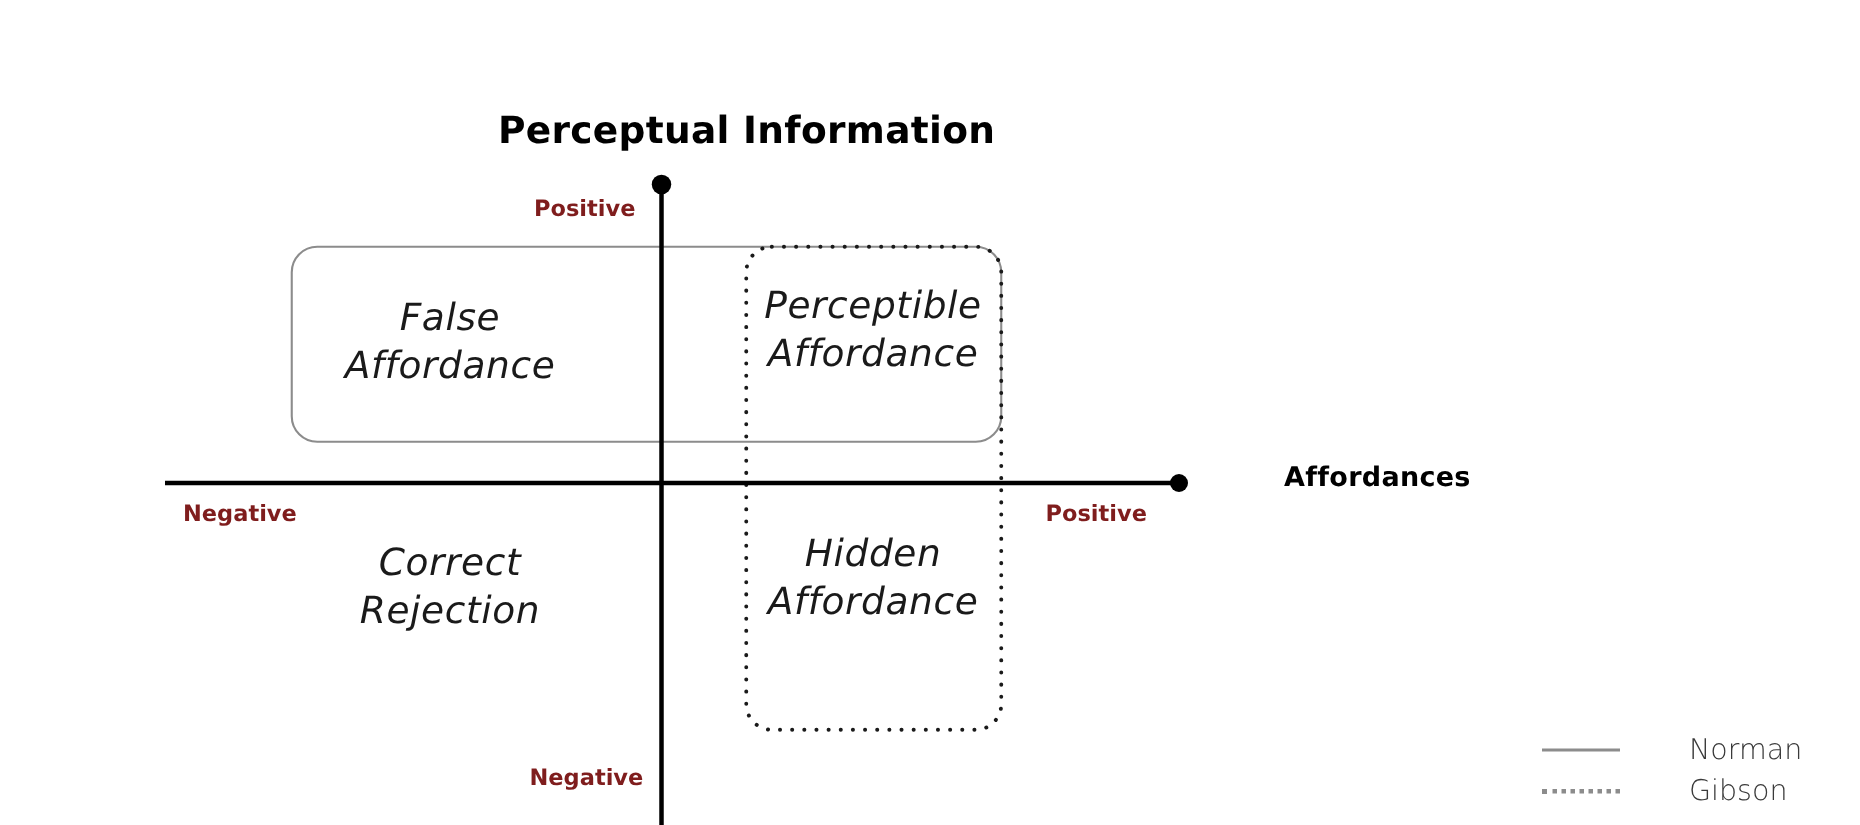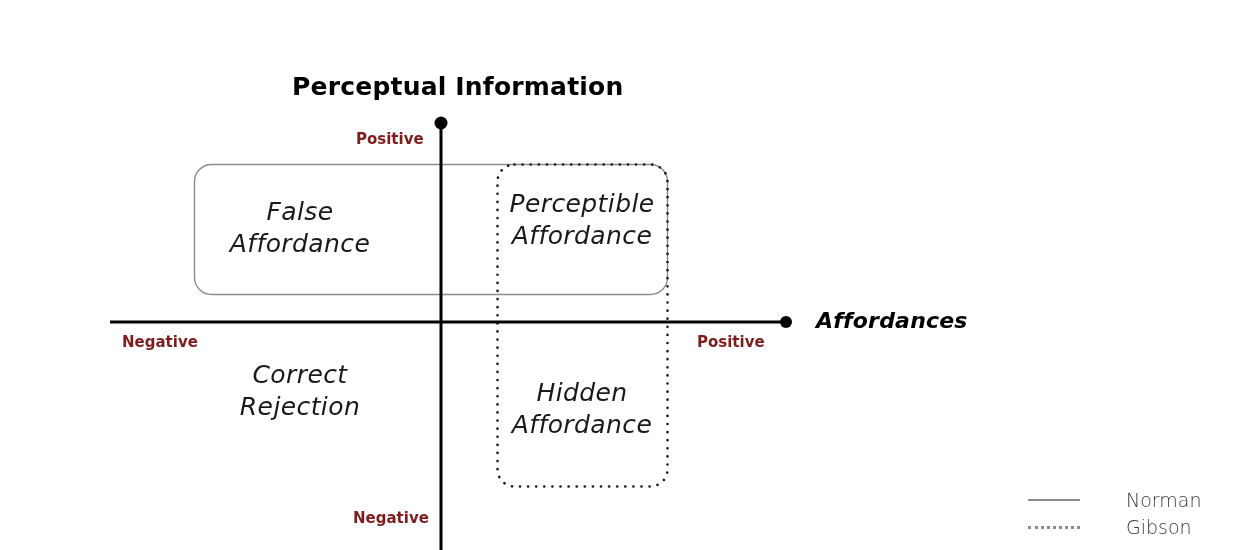--- a/index.html
+++ b/index.html
@@ -23,33 +23,33 @@
   }
   .lbl {
     position: absolute;
     white-space: nowrap;
   }
   
   .axis-title {
     font-family: "DejaVu Sans", sans-serif;
     font-weight: bold;
     color: #000000;
+    margin-left: 40px;
   }
   #title-perceptual {
     left: 292px;
     top: 72px;
     font-size: 25px;
     letter-spacing: 0.2px;
   }
   #title-affordances {
     left: 816px;
     top: 308px;
-    font-size: 22px;
+    font-size: 18px;
     letter-spacing: 0.2px;
-    font-style: italic;
   }
   .polarity {
     font-family: "DejaVu Sans", sans-serif;
     font-weight: bold;
     font-size: 15px;
     color: #7f1d1d;
   }
   #pol-top {
     left: 356px;
     top: 130px;
@@ -91,21 +91,20 @@
   }
   #cell-correct {
     left: 180px;
     top: 359px;
     width: 240px;
   }
   #cell-hidden {
     left: 462px;
     top: 353px;
     width: 240px;
-    margin-top: 24px;
   }
   
   #legend {
     position: absolute;
     left: 1026px;
     top: 488px;
     width: 204px;
     height: 58px;
   }
   .legend-row {

